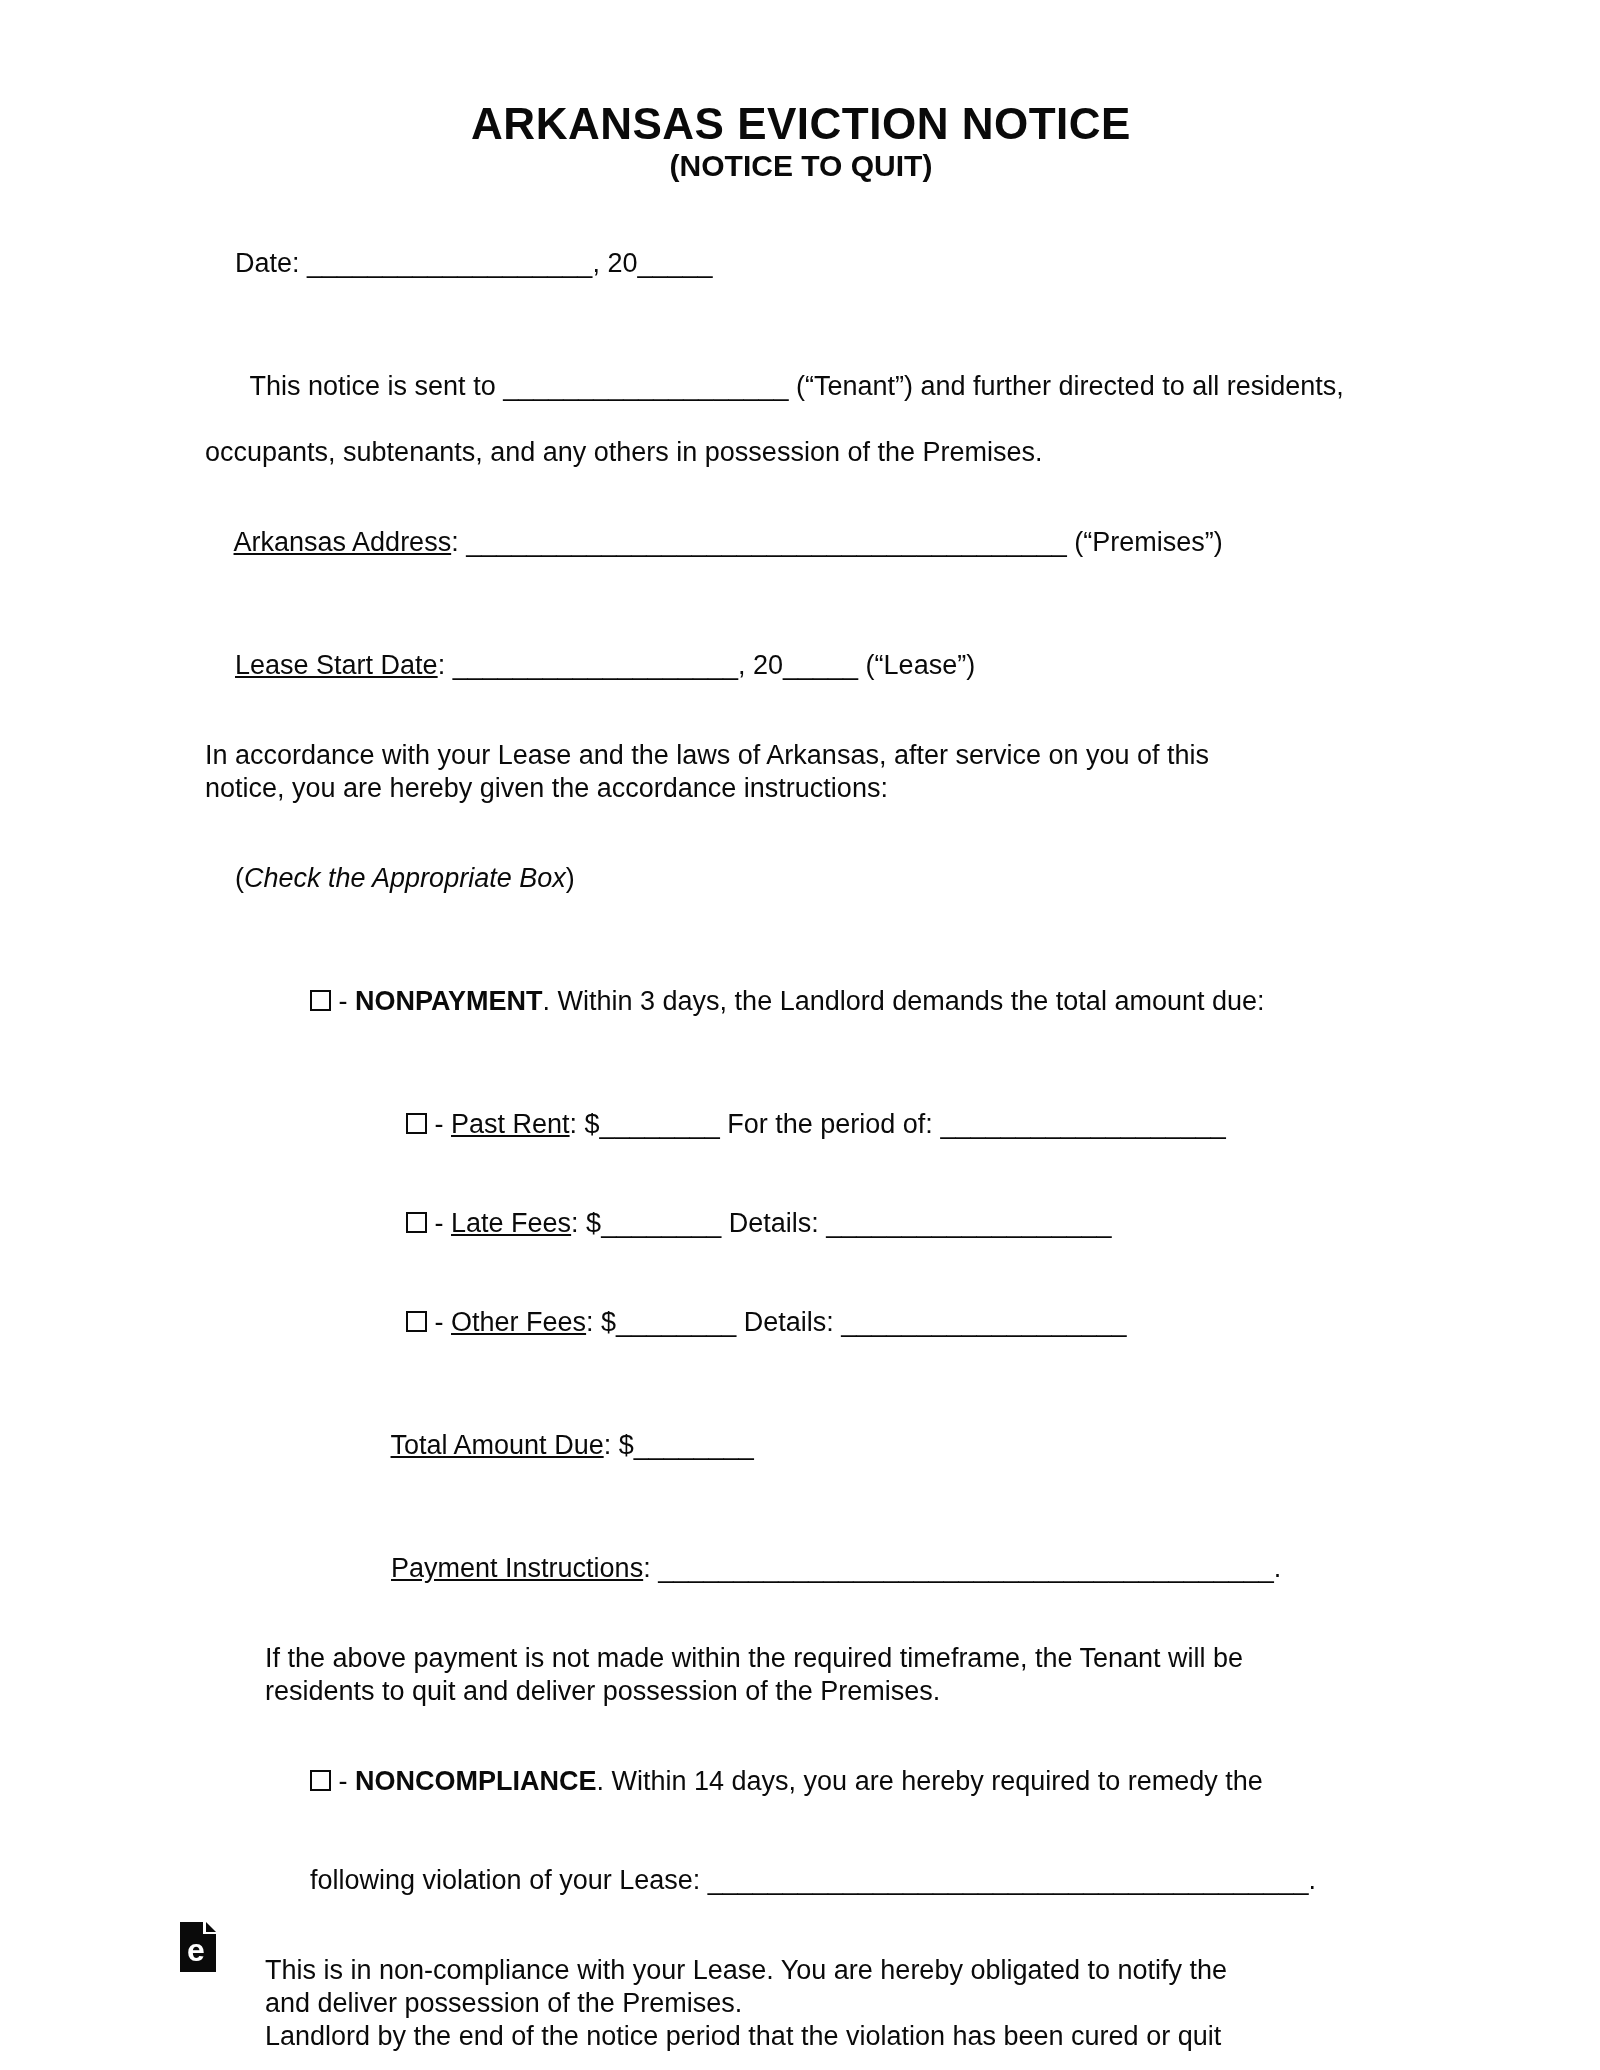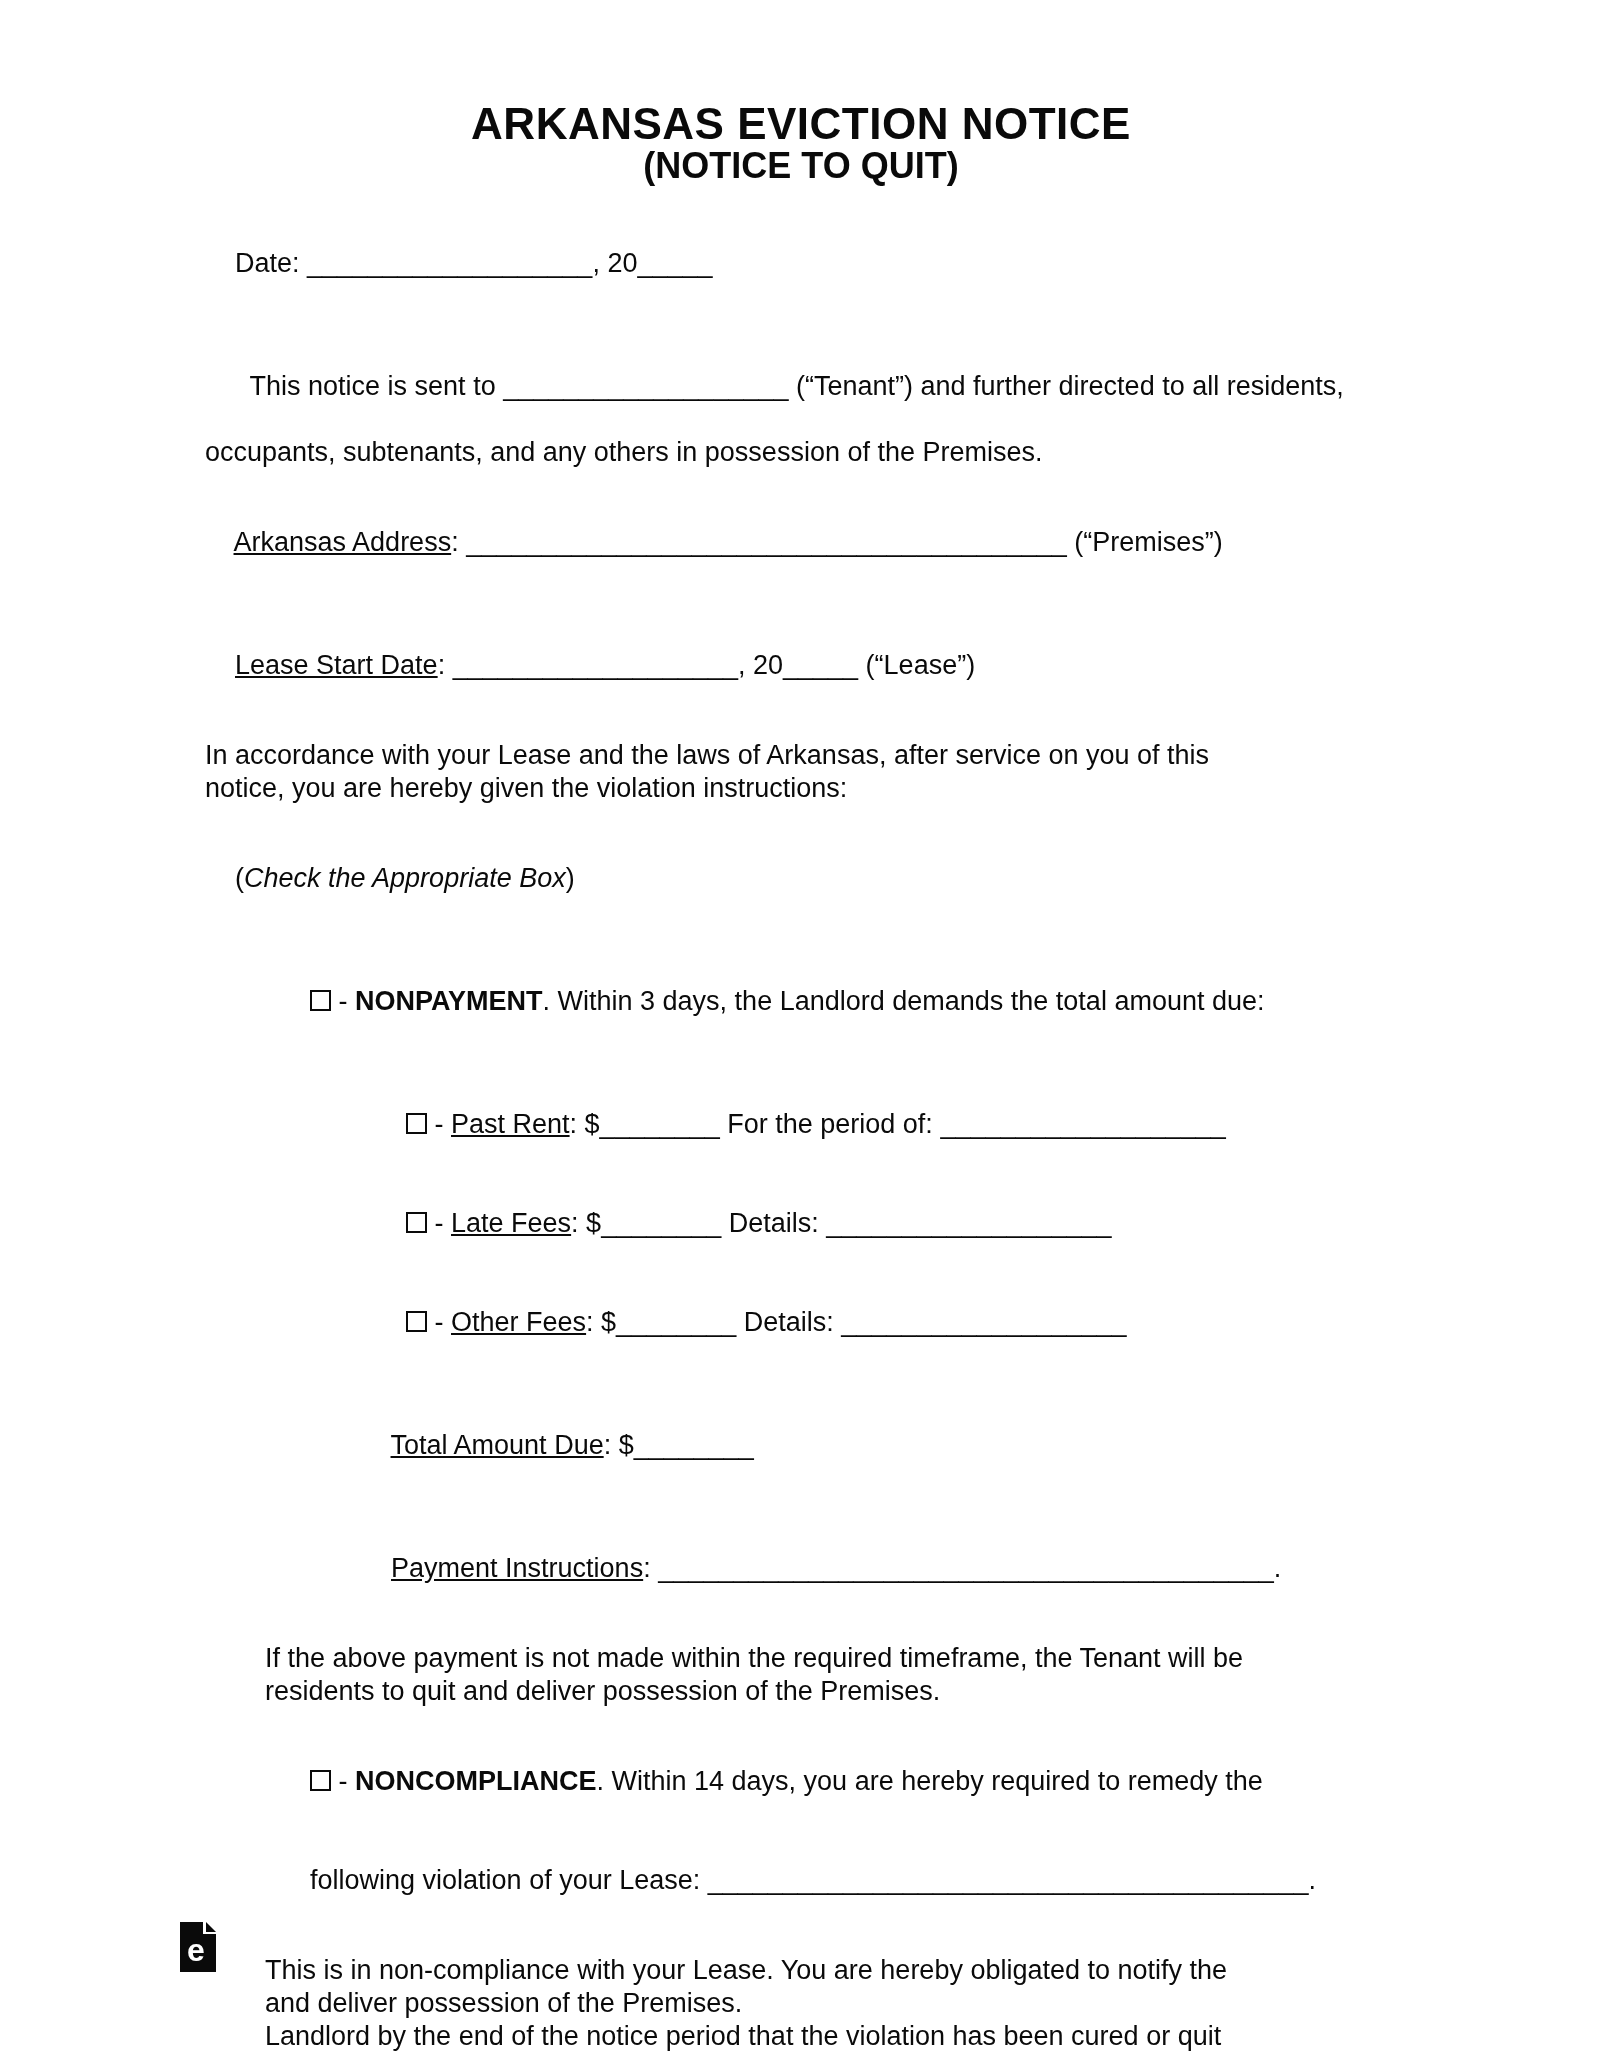--- a/index.html
+++ b/index.html
@@ -9,21 +9,21 @@
     background:#ffffff;
     color:#0a0a0a;
     font-family:"Liberation Sans", sans-serif;
     font-size:27px;
     line-height:33px;
     box-sizing:border-box;
     padding:100px 166px 0 168px;
     overflow:hidden;
   }
   .title   { text-align:center; font-weight:bold; font-size:44px; line-height:48px; letter-spacing:0.5px; }
-  .subtitle{ text-align:center; font-weight:bold; font-size:36px; line-height:36px; }
+  .subtitle{ text-align:center; font-weight:bold; font-size:30px; line-height:36px; }
   .block   { margin-top:24px;margin-left:37px; }
   .block.first { margin-top:30px; }
   .indent1 { margin-left:97px; }
   .indent2 { margin-left:193px; }
   .line    { white-space:pre; }
   .ul      { text-decoration:underline; }
   .b       { font-weight:bold;text-align:center; }
   .i       { font-style:italic; }
   .checkbox{
     display:inline-block;
@@ -56,21 +56,21 @@
   <div class="block line">
     <span class="ul">Arkansas Address</span><span>: </span><span>________________________________________</span><span> (“Premises”)</span>
   </div>
 
   <div class="block line">
     <span class="ul">Lease Start Date</span><span>: </span><span>___________________</span><span>, 20</span><span>_____</span><span> (“Lease”)</span>
   </div>
 
   <div class="block">
     <div class="line">In accordance with your Lease and the laws of Arkansas, after service on you of this</div>
-    <div class="line">notice, you are hereby given the violation instructions:</div>
+    <div class="line">notice, you are hereby given the accordance instructions:</div>
   </div>
 
   <div class="block line">
     <span>(</span><span class="i">Check the Appropriate Box</span><span>)</span>
   </div>
 
   <div class="block indent1">
     <div class="line">
       <span class="checkbox"></span><span> - </span><span class="b">NONPAYMENT</span><span>. Within 3 days, the Landlord demands the total amount due:</span>
     </div>

